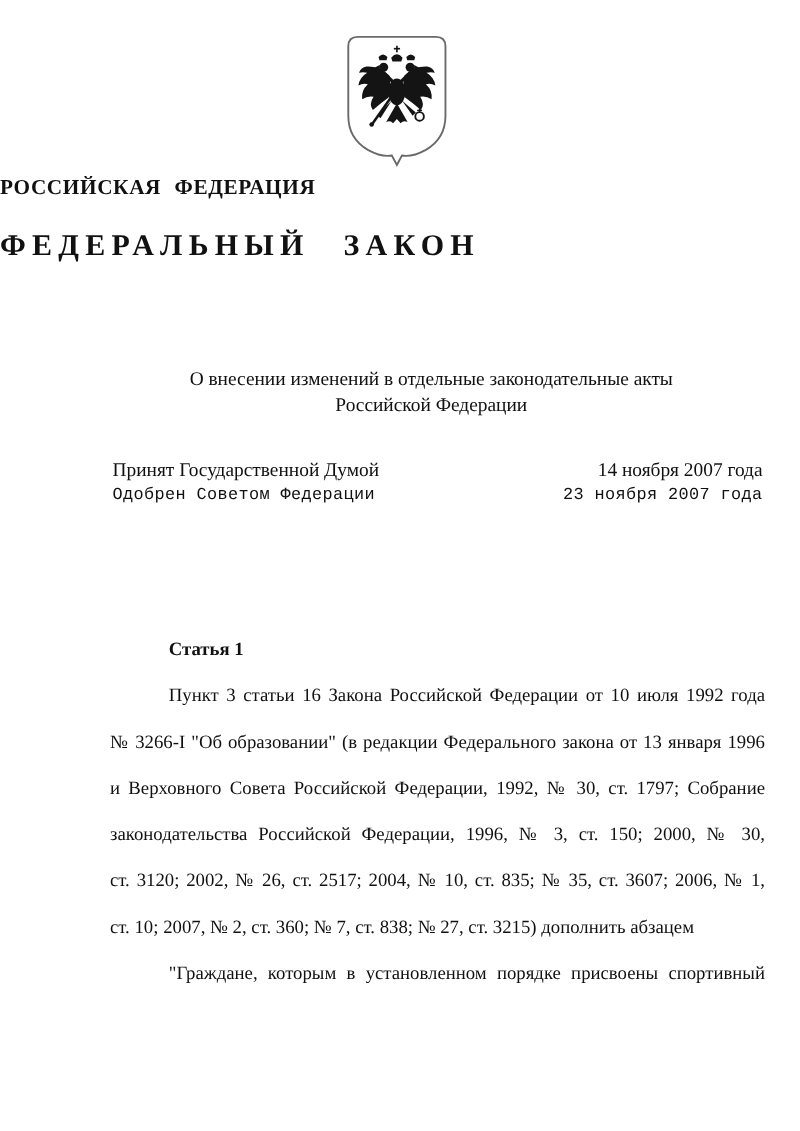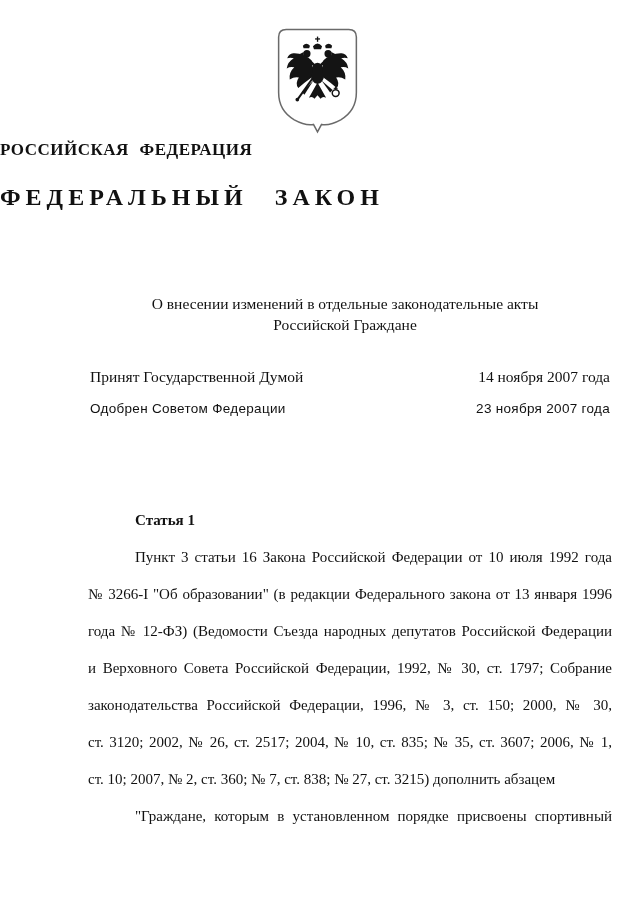--- a/index.html
+++ b/index.html
@@ -22,21 +22,21 @@
   }
 
   .title {
     position:absolute; left:88px; top:293px; width:514px; text-align:center;
     font-size:15.5px; font-weight:normal; line-height:21px;
   }
 
   .adopt { position:absolute; left:90px; top:367px; width:520px; }
   .adopt .row { display:flex; justify-content:space-between; align-items:center; line-height:20px; }
   .row-serif { font-size:15.5px; }
-  .row-mono  { margin-top:12px; font-family:Liberation Sans, sans-serif; font-size:13.5px; letter-spacing:0.3px; }
+  .row-mono  { margin-top:0; font-family:Liberation Mono, monospace; font-size:13.5px; letter-spacing:0.3px; }
 
   .bodytext {
     position:absolute; left:88px; top:502px; width:524px;
     font-size:15px; line-height:37px;
   }
   .article-heading { font-weight:bold; text-indent:47px; }
   .para .tline {
     text-align:justify; text-align-last:justify;
     white-space:nowrap; overflow:hidden;
   }
@@ -79,40 +79,39 @@
     </svg>
   </div>
 
   <div class="hdr">
     <div class="country">РОССИЙСКАЯ ФЕДЕРАЦИЯ</div>
     <div class="doctype">ФЕДЕРАЛЬНЫЙ ЗАКОН</div>
   </div>
 
   <div class="title">
     <div>О внесении изменений в отдельные законодательные акты</div>
-    <div>Российской Граждане</div>
+    <div>Российской Федерации</div>
   </div>
 
   <div class="adopt">
     <div class="row row-serif">
       <span>Принят Государственной Думой</span>
       <span>14 ноября 2007 года</span>
     </div>
     <div class="row row-mono">
       <span>Одобрен Советом Федерации</span>
       <span>23 ноября 2007 года</span>
     </div>
   </div>
 
   <div class="bodytext">
     <div class="article-heading">Статья 1</div>
     <div class="para para1">
         <div class="tline">Пункт 3 статьи 16 Закона Российской Федерации от 10 июля 1992 года</div>
         <div class="tline">№ 3266-I "Об образовании" (в редакции Федерального закона от 13 января 1996</div>
-        <div class="tline">года № 12-ФЗ) (Ведомости Съезда народных депутатов Российской Федерации</div>
         <div class="tline">и Верховного Совета Российской Федерации, 1992, № 30, ст. 1797; Собрание</div>
         <div class="tline">законодательства Российской Федерации, 1996, № 3, ст. 150; 2000, № 30,</div>
         <div class="tline">ст. 3120; 2002, № 26, ст. 2517; 2004, № 10, ст. 835; № 35, ст. 3607; 2006, № 1,</div>
         <div class="tline">ст. 10; 2007, № 2, ст. 360; № 7, ст. 838; № 27, ст. 3215) дополнить абзацем</div>
       </div>
     <div class="para open">
         <div class="tline">"Граждане, которым в установленном порядке присвоены спортивный</div>
       </div>
   </div>
 

